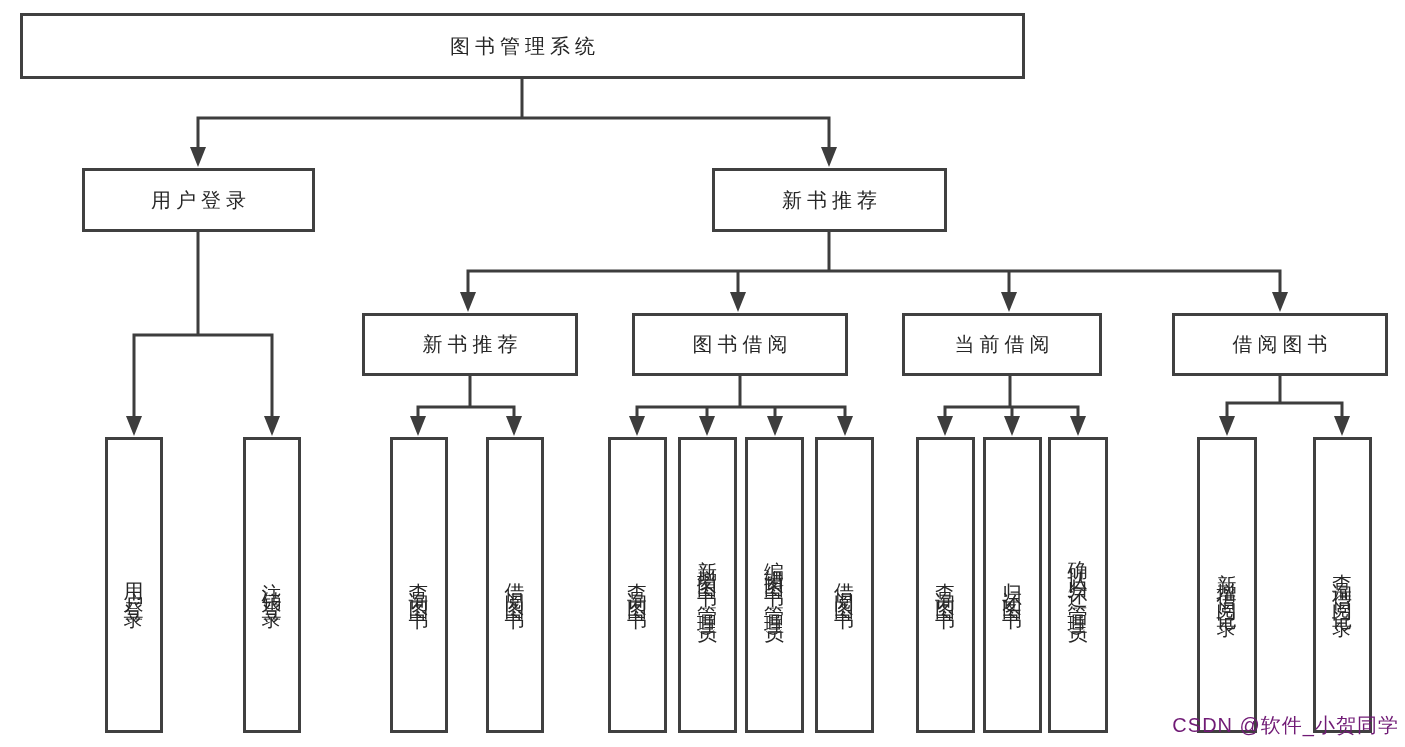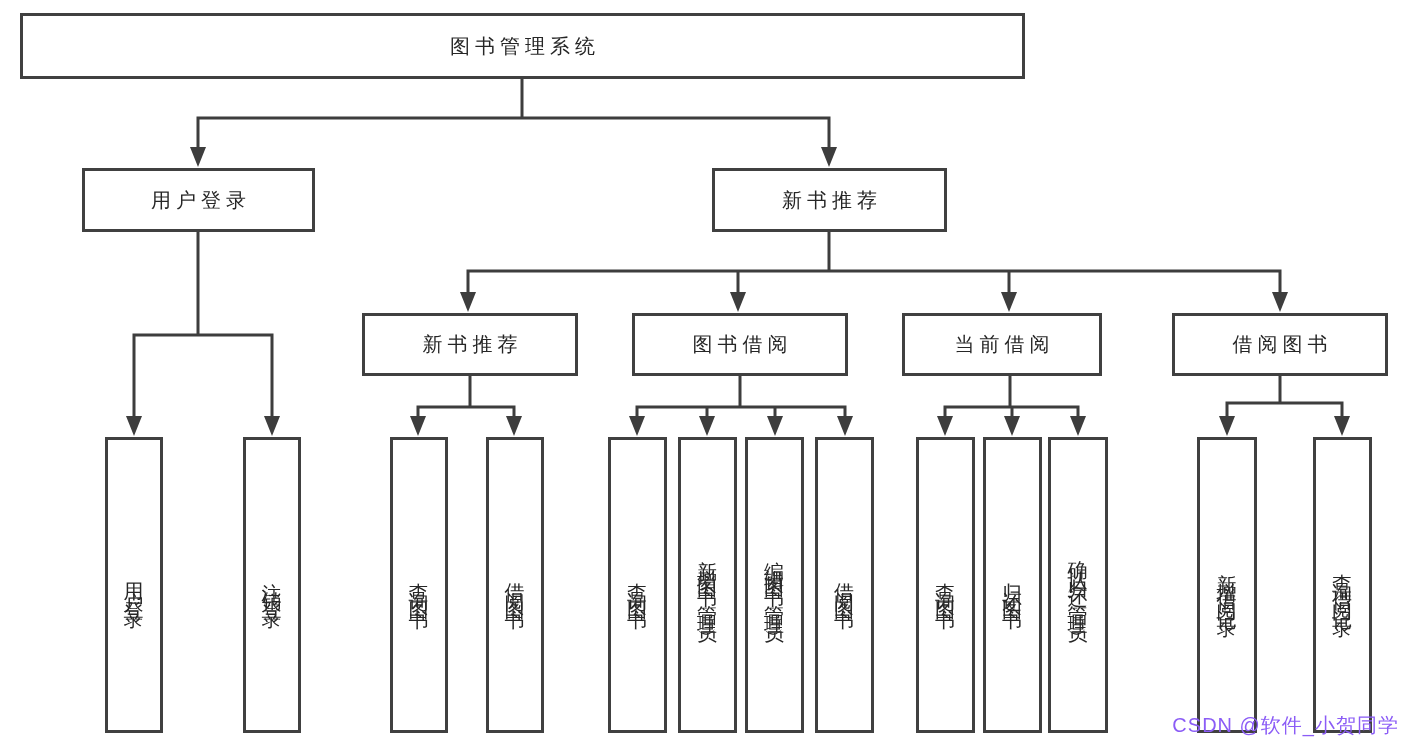--- a/index.html
+++ b/index.html
@@ -69,21 +69,21 @@
   .lf-d2 { left: 983px;  width: 59px; }
   .lf-d3 { left: 1048px; width: 60px; }
   .lf-e1 { left: 1197px; width: 60px; }
   .lf-e2 { left: 1313px; width: 59px; }
   #watermark {
     position: absolute;
     right: 6px;
     top: 712px;
     z-index: 2;
     font-size: 20px;
-    color: #8b5cf6;
+    color: #701a75;
     letter-spacing: 1px;
     white-space: nowrap;
   }
 </style>
 </head>
 <body>
 
 <div id="stage">
 
   <svg id="wires" width="1405" height="747" viewBox="0 0 1405 747">

